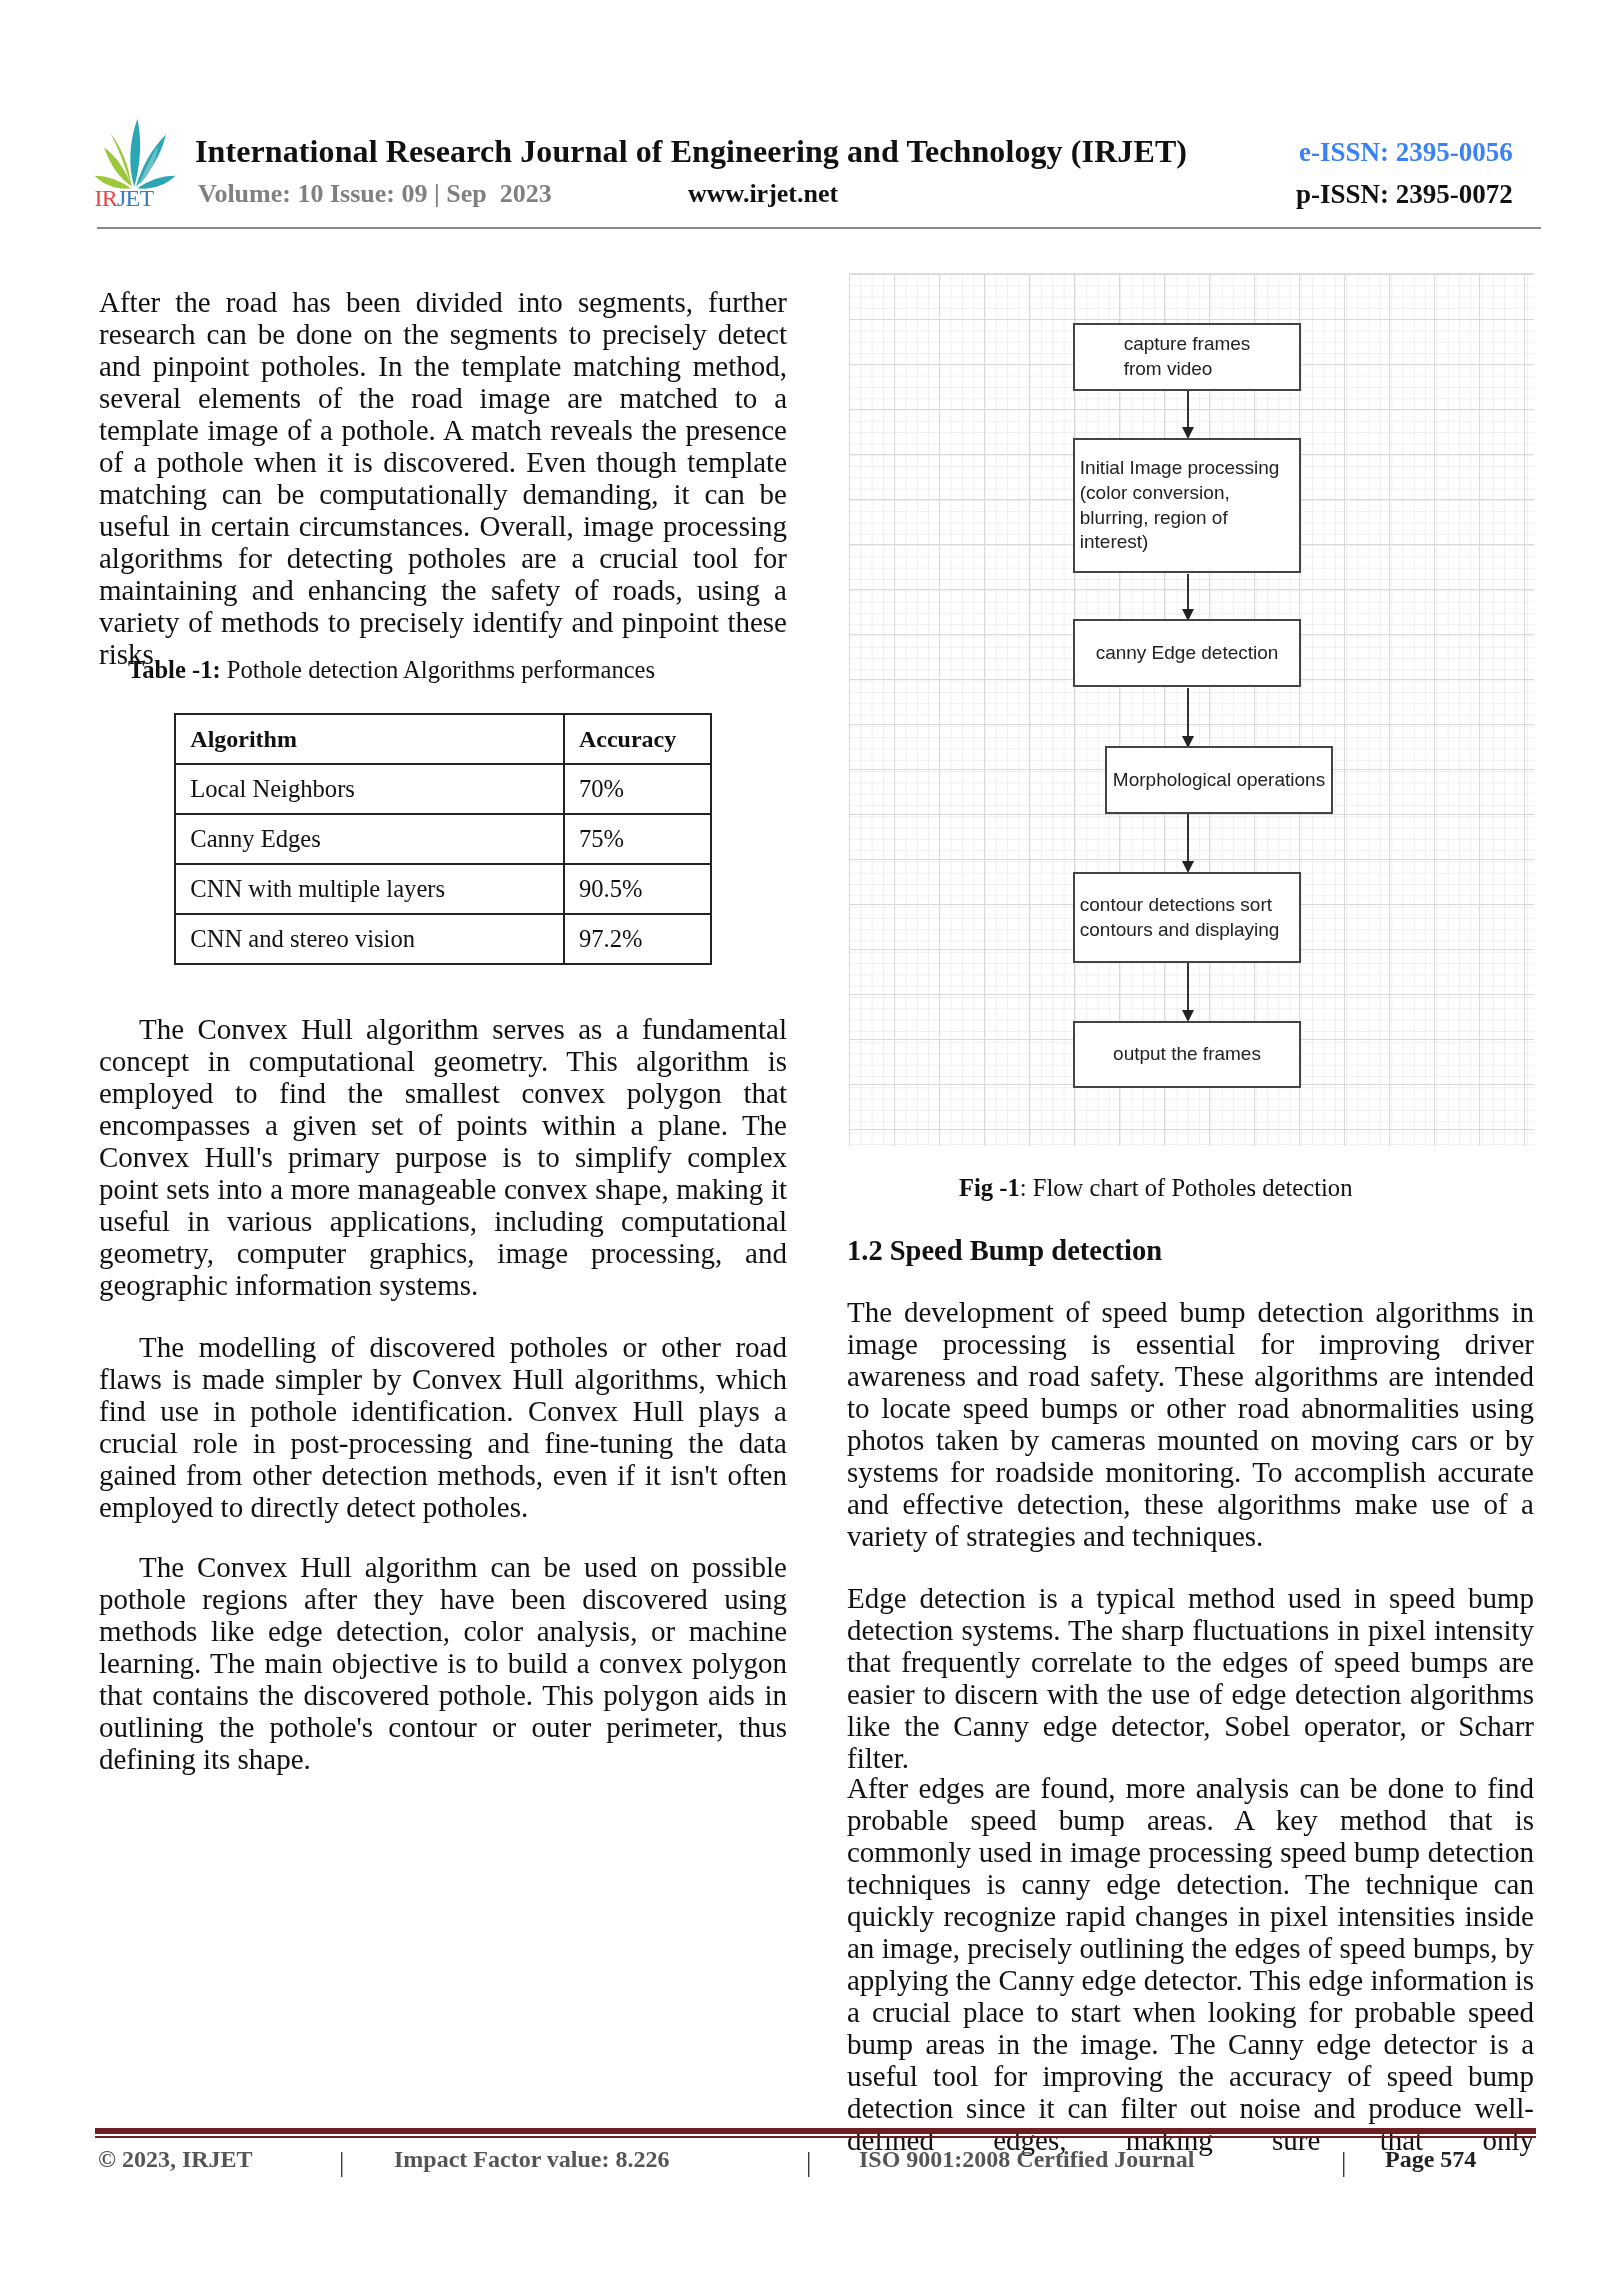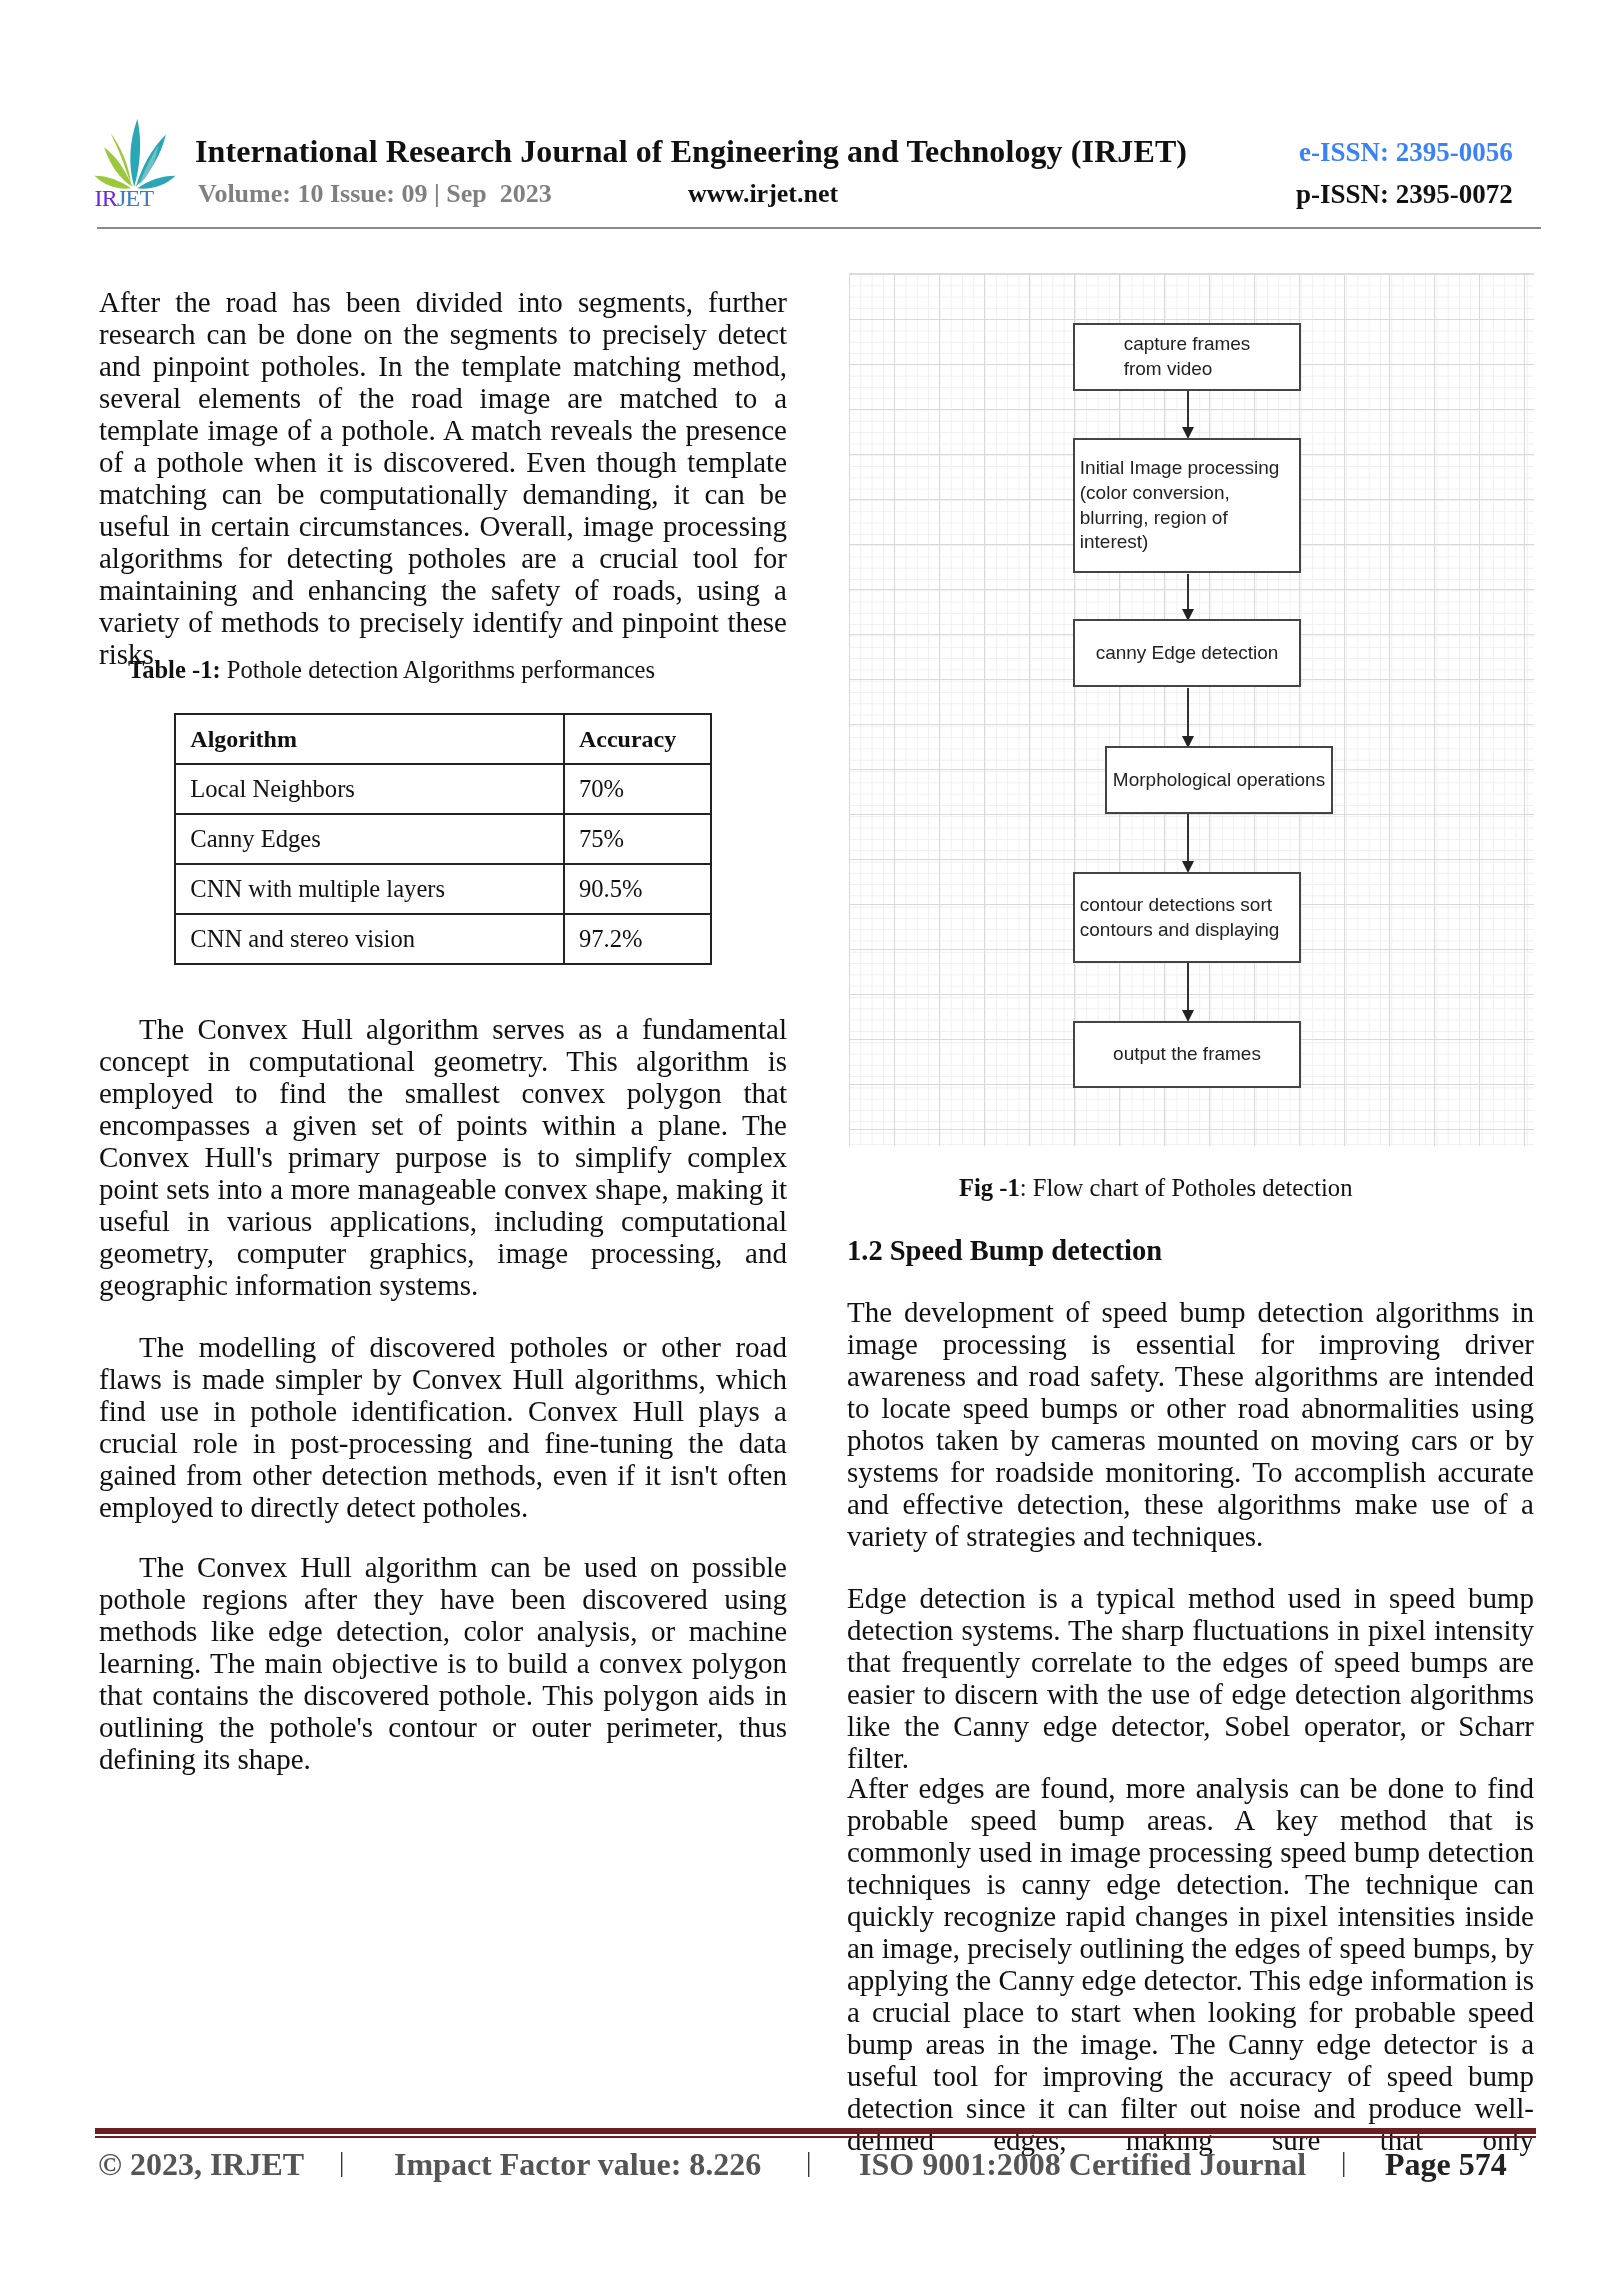--- a/index.html
+++ b/index.html
@@ -39,39 +39,39 @@
     background-size:45px 45px,45px 45px,11.3px 11.3px,11.3px 11.3px;
     border-top:0.8px solid #ddd;}
   .fbox{position:absolute;left:224px;width:228px;border:2px solid #444;background:#fff;
         display:flex;align-items:center;justify-content:center;text-align:left;
         font-family:"Liberation Sans","DejaVu Sans",sans-serif;font-size:19px;line-height:24.6px;color:#222;box-sizing:border-box;padding:0 4.8px;}
   .arrow{position:absolute;left:338px;width:1.6px;background:#333;}
   .arrow:after{content:"";position:absolute;left:-5.5px;bottom:-1.6px;border-left:6.3px solid transparent;border-right:6.3px solid transparent;border-top:12.7px solid #222;}
   
   .ftr-rule1{left:95px;top:2128px;width:1441px;height:6.3px;background:#6b1f22;}
   .ftr-rule2{left:95px;top:2136px;width:1441px;height:1.6px;background:#6b1f22;}
-  .ftr{position:absolute;top:2146px;font-size:32px;font-weight:bold;color:#555;white-space:nowrap;text-align:center;}
+  .ftr{position:absolute;top:2146px;font-size:24px;font-weight:bold;color:#555;white-space:nowrap;text-align:center;}
   .ftr.dark{color:#222;}
   .sep{position:absolute;top:2147px;font-size:27px;color:#333;}
 </style>
 </head>
 <body>
 
 <div class="abs logo">
   <svg width="84" height="73" viewBox="0 0 106 92">
     <path d="M52 88 C44 60 46 30 56 2 C62 30 60 60 52 88Z" fill="#2aa6b5"></path>
     <path d="M54 88 C62 62 74 40 92 22 C86 48 72 70 54 88Z" fill="#2aa6b5"></path>
     <path d="M50 88 C40 66 30 50 14 38 C22 62 34 78 50 88Z" fill="#9cc83c"></path>
     <path d="M48 90 C34 80 18 74 2 74 C14 86 30 92 48 90Z" fill="#9cc83c"></path>
     <path d="M56 90 C70 80 86 74 104 74 C92 86 74 92 56 90Z" fill="#2aa6b5"></path>
     <path d="M48 86 C40 60 32 40 22 20 C34 36 46 60 48 86Z" fill="#9cc83c"></path>
     <path d="M58 86 C66 64 76 46 82 36 C80 56 70 74 58 86Z" fill="#6fc0c8"></path>
   </svg>
   <div class="logo-text">
-    <span style="color:#6d28d9">IR</span><span style="color:#3a7dc0">JET</span>
+    <span style="color:#ef4444">IR</span><span style="color:#3a7dc0">JET</span>
   </div>
 </div>
 <div class="abs hdr-title">International Research Journal of Engineering and Technology (IRJET)</div>
 <div class="abs hdr-eissn">e-ISSN: 2395-0056</div>
 <div class="abs hdr-vol" style="white-space:pre;">Volume: 10 Issue: 09 | Sep  2023</div>
 <div class="abs hdr-web">www.irjet.net</div>
 <div class="abs hdr-pissn">p-ISSN: 2395-0072</div>
 <div class="abs hdr-rule"></div>
 
 <div class="para left" style="top:286px;">After the road has been divided into segments, further research can be done on the segments to precisely detect and pinpoint potholes. In the template matching method, several elements of the road image are matched to a template image of a pothole. A match reveals the presence of a pothole when it is discovered. Even though template matching can be computationally demanding, it can be useful in certain circumstances. Overall, image processing algorithms for detecting potholes are a crucial tool for maintaining and enhancing the safety of roads, using a variety of methods to precisely identify and pinpoint these risks.</div>

